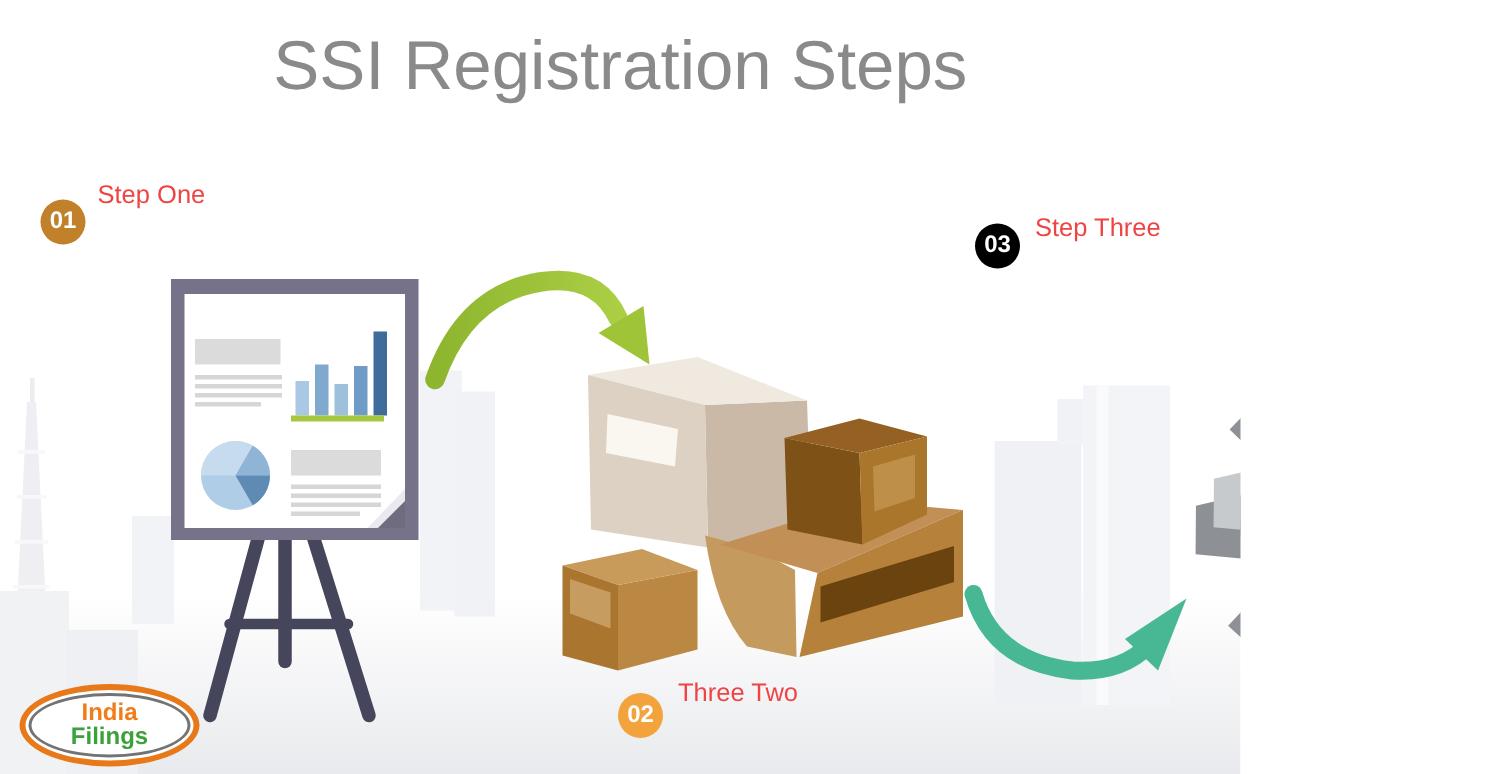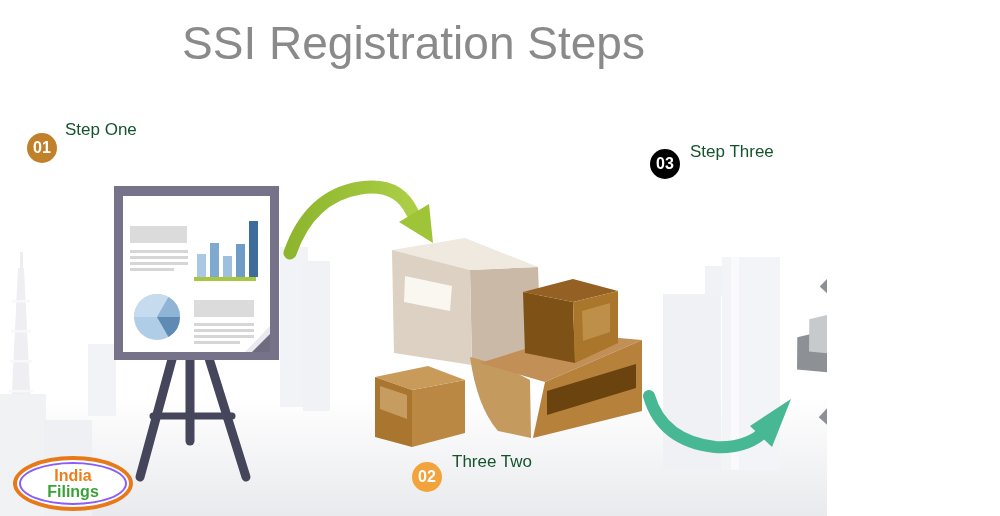--- a/index.html
+++ b/index.html
@@ -8,28 +8,28 @@
   .bottom-fade{position:absolute;left:0;bottom:0;width:100%;height:120px;
                background:linear-gradient(to bottom,rgba(233,234,237,0),#E9EAED);}
   .art{position:absolute;left:0;top:0;}
   .title{position:absolute;top:16px;left:0;right:0;margin:0;text-align:center;
          font-size:46px;font-weight:400;color:#8A8A8A;}
   .step-badge{position:absolute;width:30px;height:30px;border-radius:50%;color:#fff;
               font-size:16px;font-weight:bold;display:flex;align-items:center;justify-content:center;}
   .badge-1{left:27px;top:133px;background:#C1802A;}
   .badge-2{left:412px;top:462px;background:#F2A33B;}
   .badge-3{left:650px;top:149px;background:#000000;}
-  .step-label{position:absolute;font-size:17px;color:#14532d;}
+  .step-label{position:absolute;font-size:17px;color:#ef4444;}
   .step-heading{position:absolute;font-size:25px;color:#6F6F6F;line-height:33px;}
   .s1-label{left:65px;top:120px;}   .s1-heading{left:64px;top:143px;white-space:nowrap;}
   .s2-label{left:452px;top:452px;}  .s2-heading{left:451px;top:476px;white-space:nowrap;}
   .s3-label{left:690px;top:142px;}  .s3-heading{left:689px;top:165px;width:300px;}
   .logo{position:absolute;left:13px;top:456px;width:120px;height:55px;
         border:4px solid #E8791A;border-radius:50%;background:#fff;box-sizing:border-box;}
-  .logo-inner{position:absolute;left:2px;top:2px;right:2px;bottom:2px;border:2px solid #8b5cf6;
+  .logo-inner{position:absolute;left:2px;top:2px;right:2px;bottom:2px;border:2px solid #737373;
               border-radius:50%;display:flex;flex-direction:column;align-items:center;
               justify-content:center;line-height:1.0;}
   .logo-line1{font-size:16px;font-weight:bold;color:#F07D1A;}
   .logo-line2{font-size:16px;font-weight:bold;color:#3BA23A;}
 </style>
 </head>
 <body>
 
 <div class="canvas">
 

